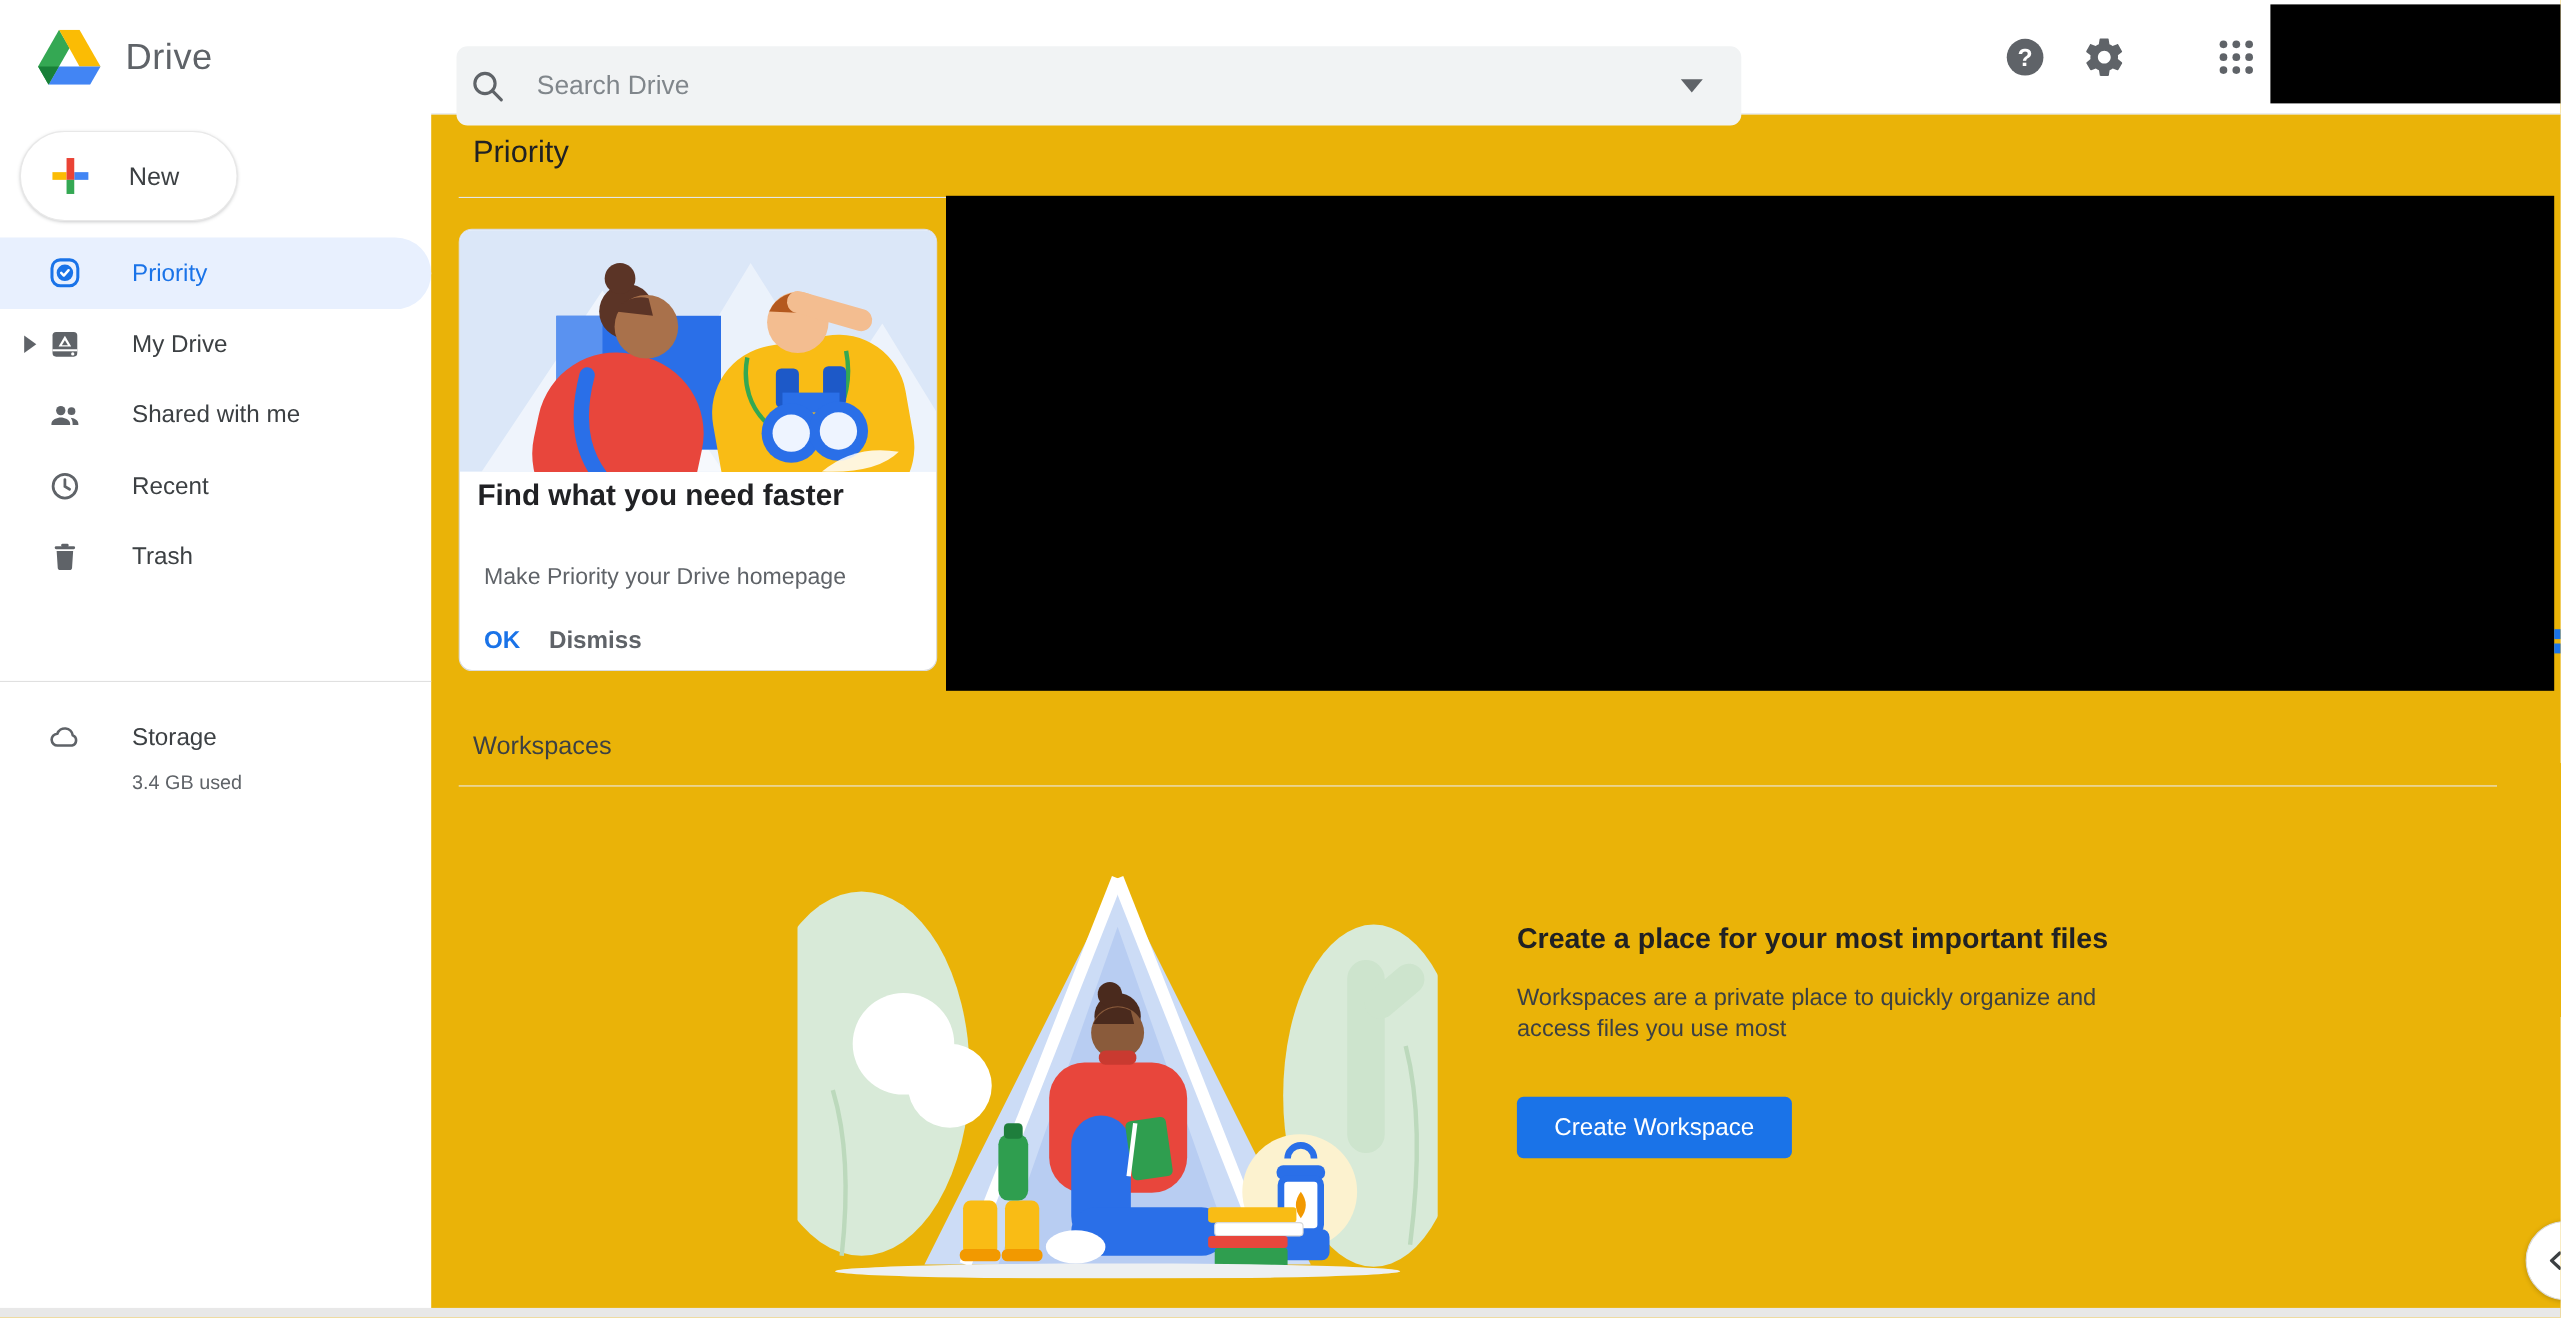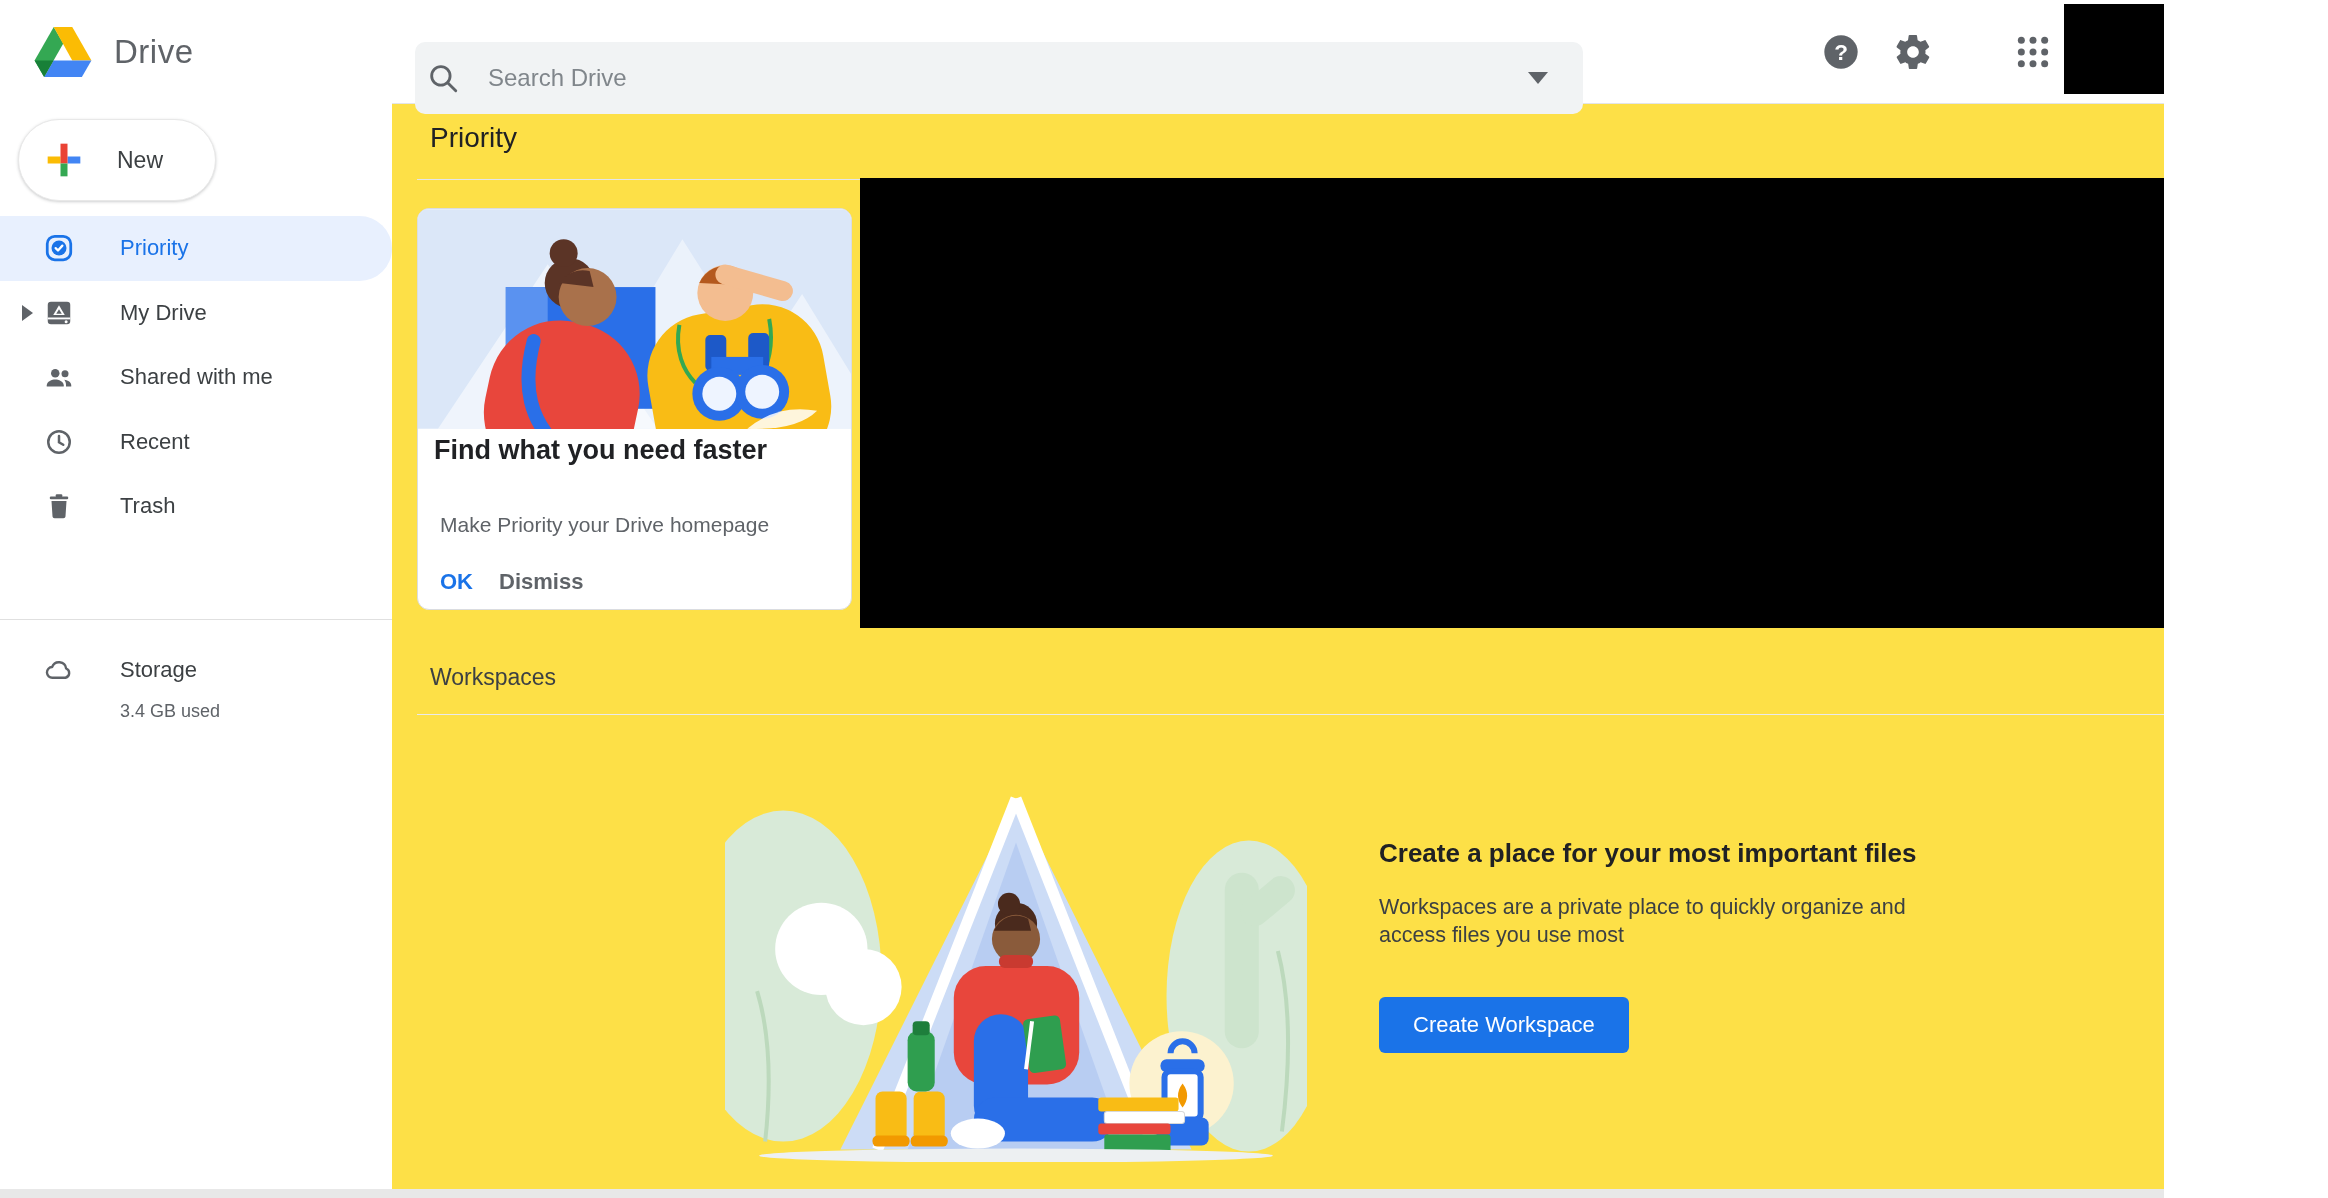--- a/index.html
+++ b/index.html
@@ -1,18 +1,18 @@
 <!DOCTYPE html>
 <html><head>
 <meta charset="utf-8">
 <style>
   * { margin:0; padding:0; box-sizing:border-box; }
   html,body { background:#fff; }
   body { font-family:"Liberation Sans", sans-serif; }
-  #app { position:relative; width:2164px; height:1198px; background:#fde047; overflow:hidden; }
+  #app { position:relative; width:2328px; height:1198px; background:#eab308; overflow:hidden; }
 
   
   .header { position:absolute; left:0; top:0; width:2328px; height:104px; background:#fff; border-bottom:1px solid #e3e5e8; }
   .logo { position:absolute; left:34px; top:0; height:104px; display:flex; align-items:center; cursor:pointer; }
   .logo svg { width:58px; height:50px; }
   .wordmark { margin-left:22px; font-size:33px; color:#5f6368; letter-spacing:.5px; }
   .searchbar { position:absolute; left:415px; top:14px; width:1168px; height:72px; background:#f1f3f4; border-radius:10px; display:flex; align-items:center; padding:0 11px;margin-top:28px; }
   .searchbar svg.mag { width:34px; height:34px; flex:0 0 auto; }
   .searchbar input { flex:1; margin-left:28px; border:none; outline:none; background:transparent; font-size:24px; color:#3c4043; font-family:"Liberation Sans", sans-serif; }
   .searchbar input::placeholder { color:#80868b; }

